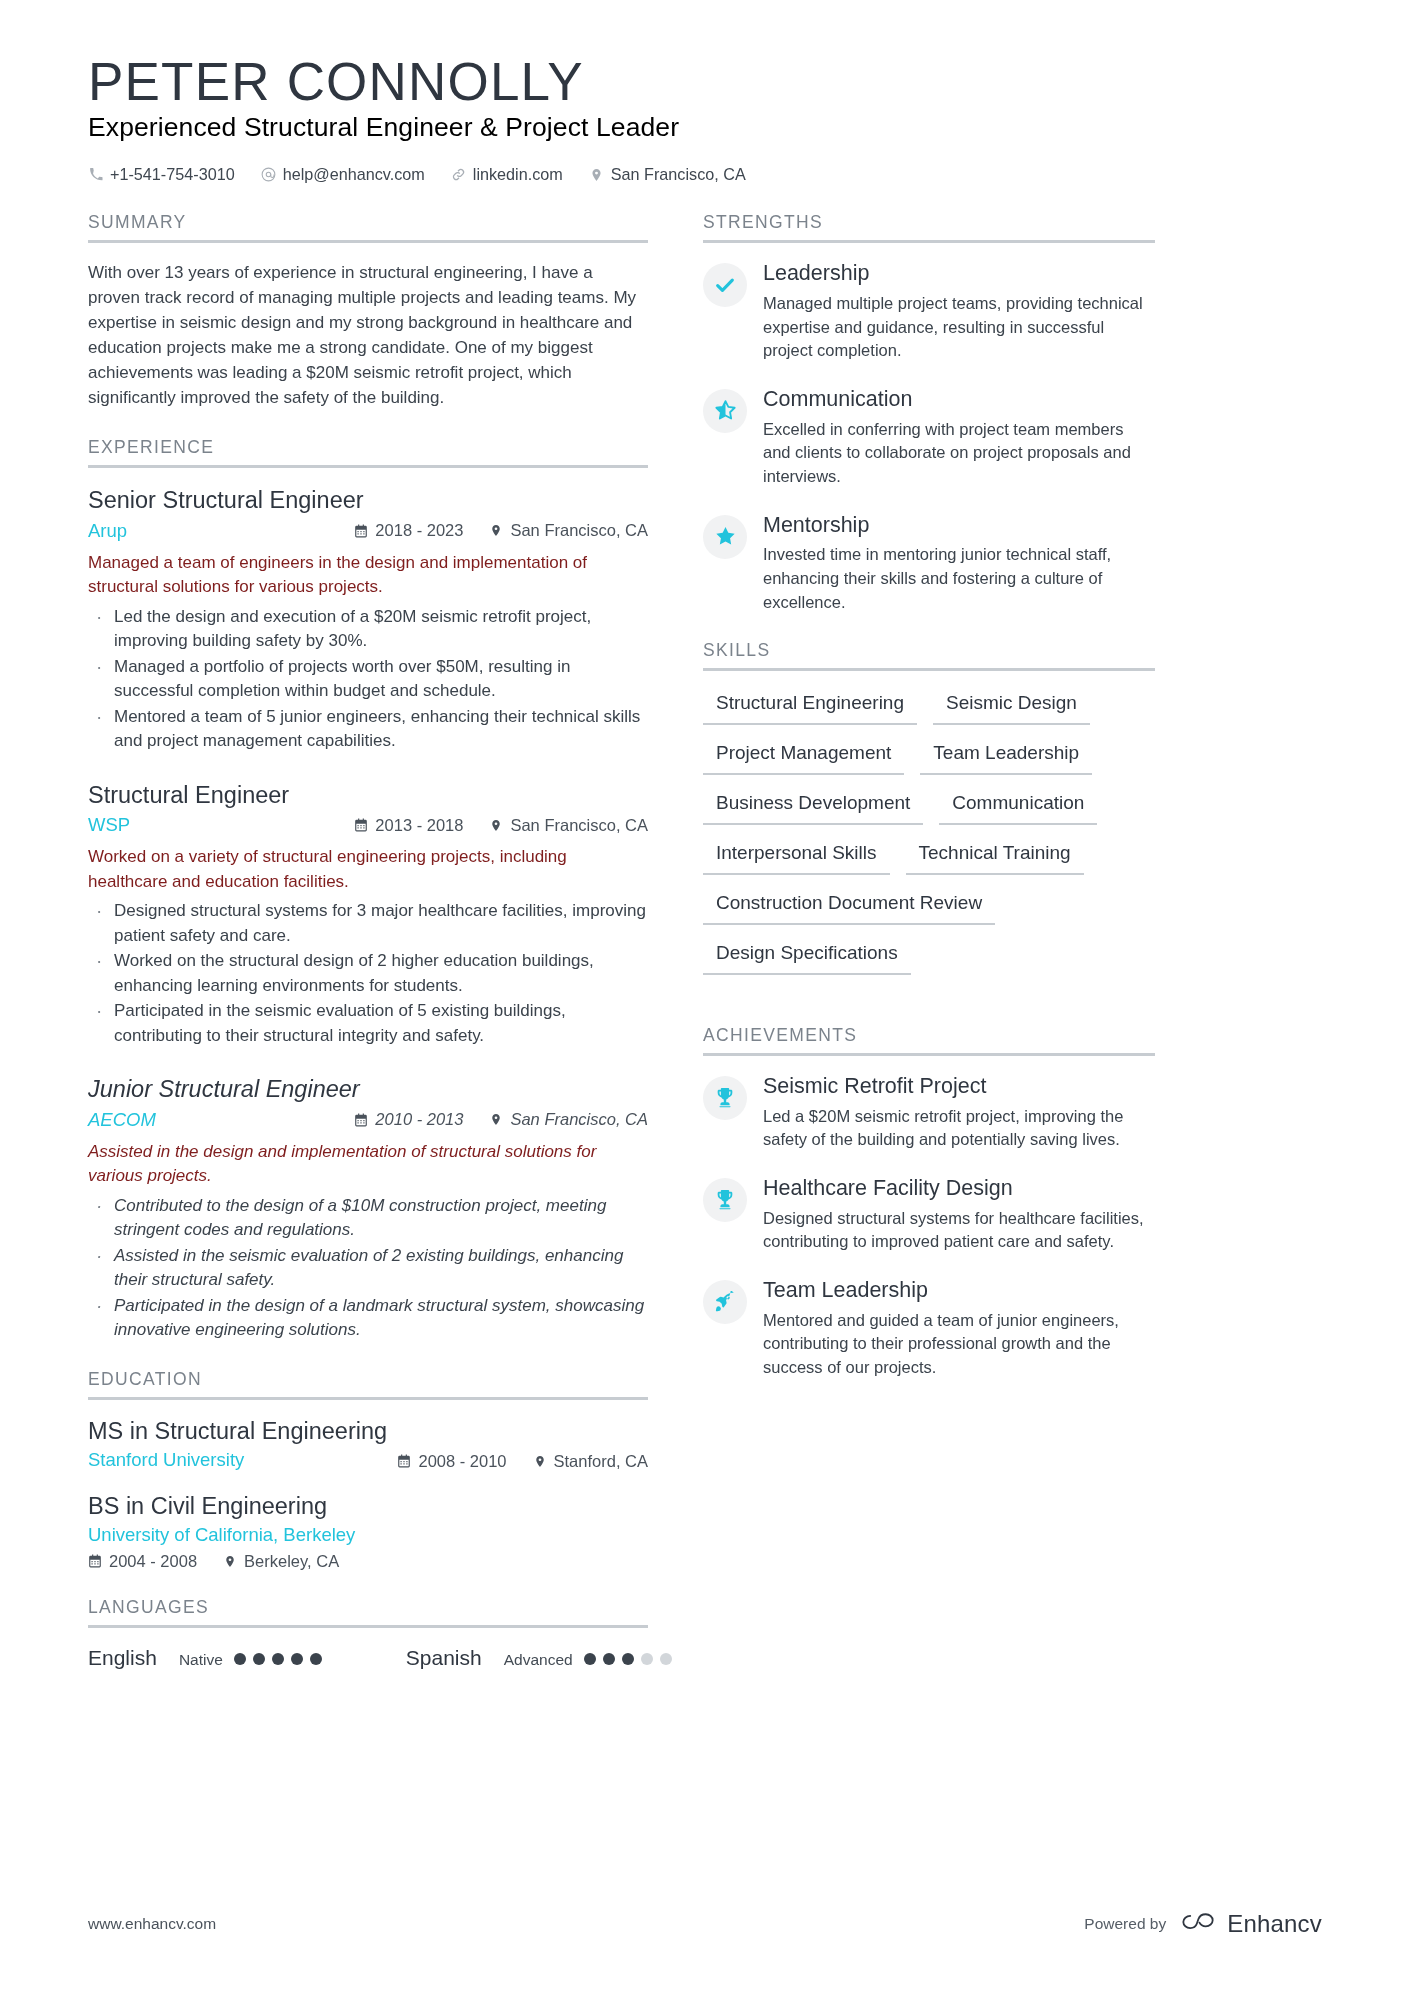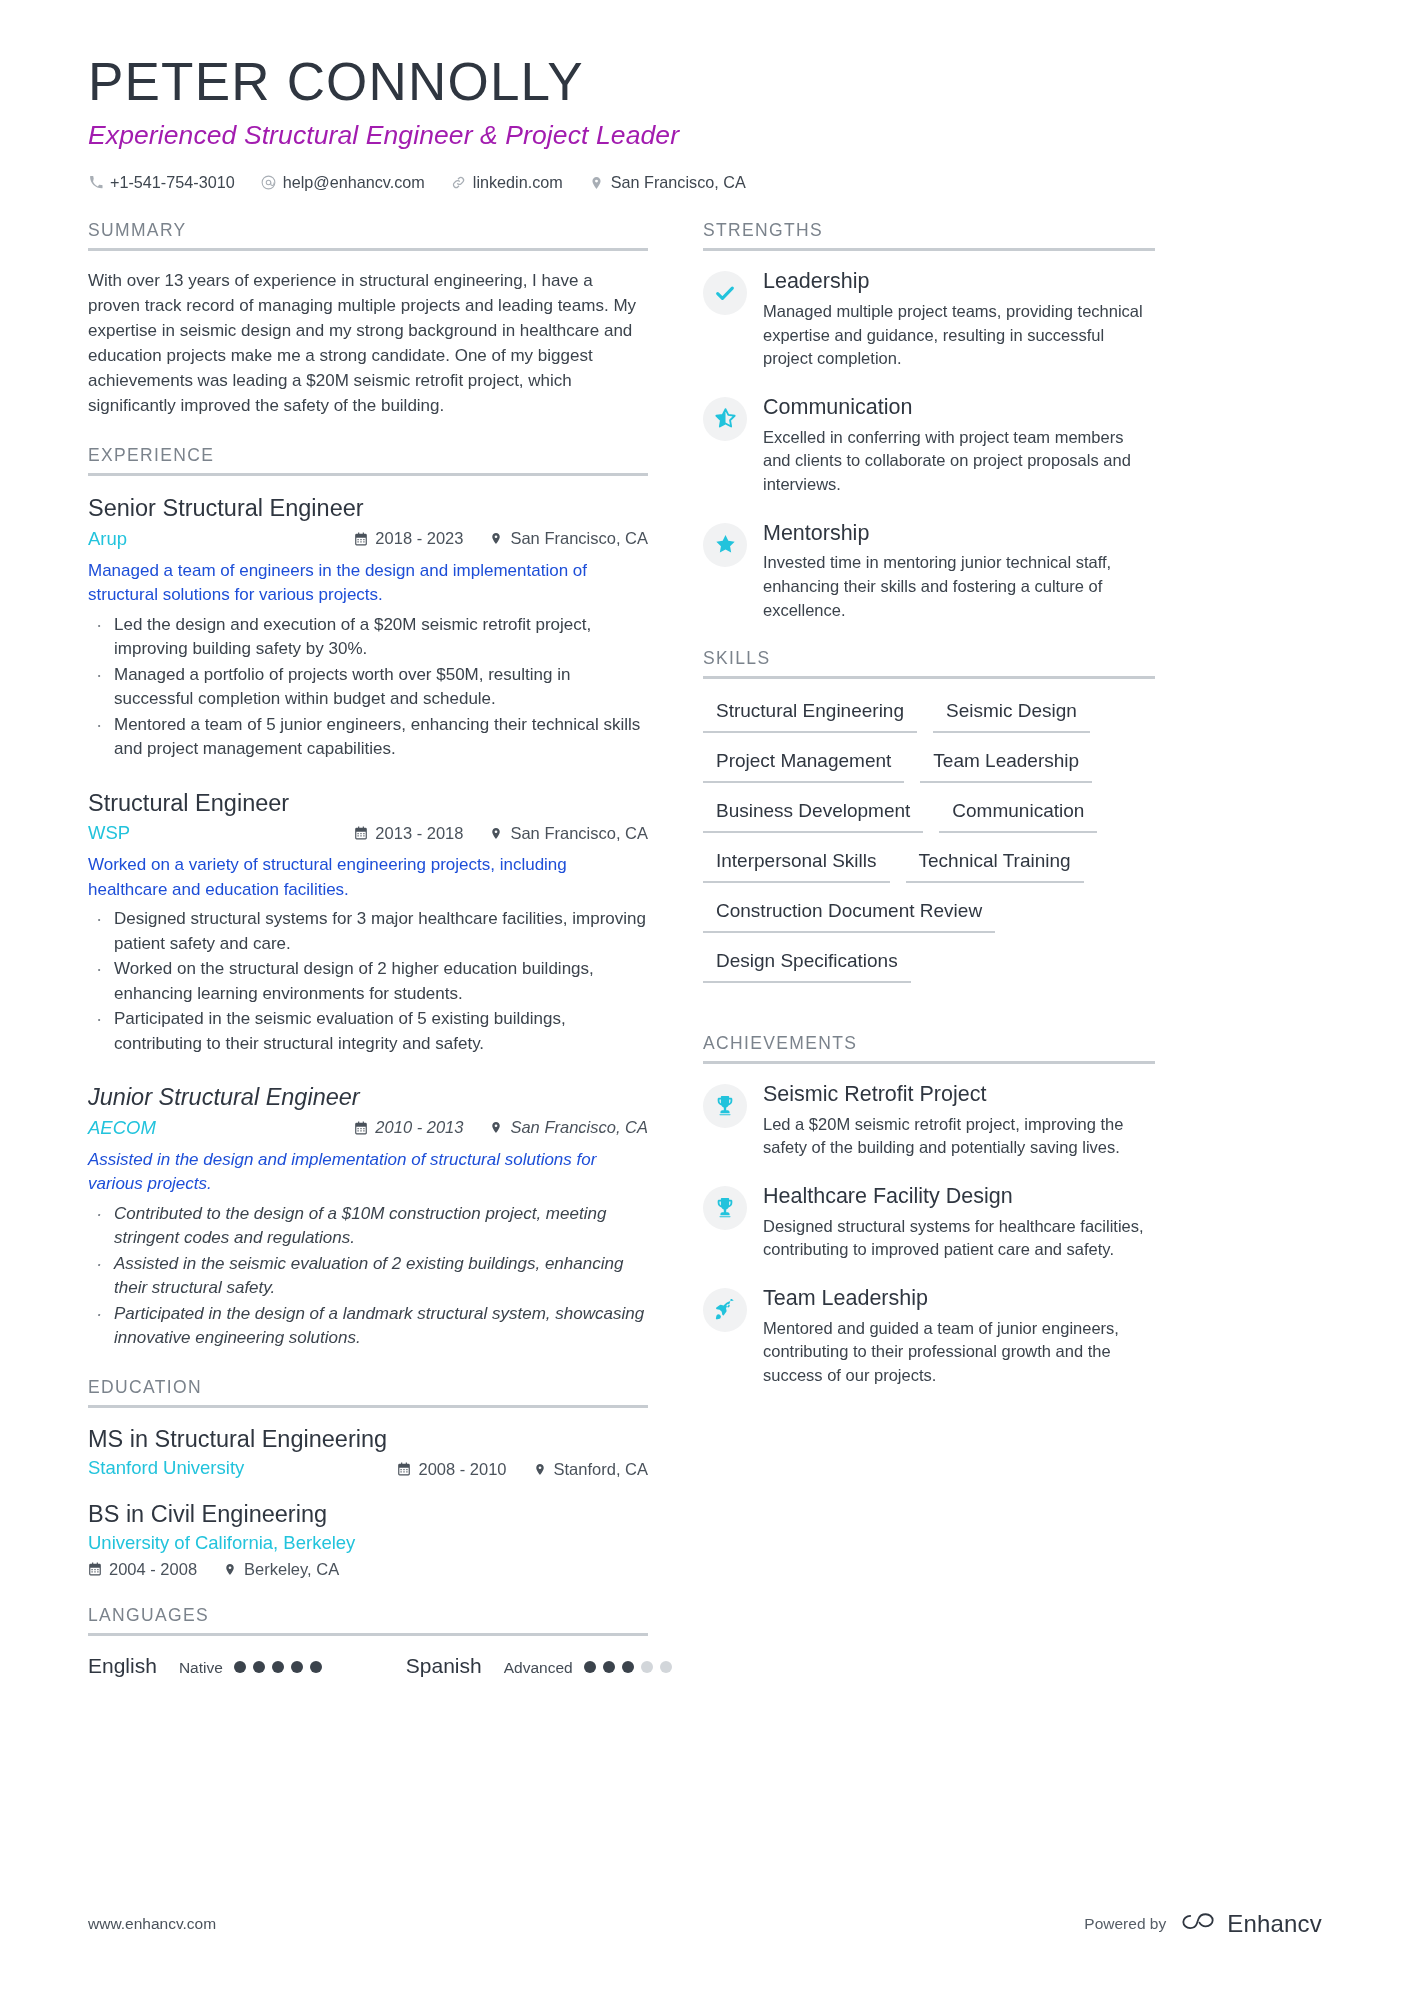--- a/index.html
+++ b/index.html
@@ -24,24 +24,23 @@
   .name {
     font-size: 53px;
     font-weight: 300;
     letter-spacing: 1.2px;
     color: #2f3640;
     line-height: 1.12;
   }
   .headline {
     font-size: 26.5px;
     font-weight: 400;
-    color: #a21caf;
-    margin-top: 9px;
+    color: #000000;
+    margin-top: 1px;
     letter-spacing: 0.1px;
-    font-style: italic;
   }
   .contact-row {
     display: flex;
     align-items: center;
     gap: 0px;
     margin-top: 22px;
     font-size: 16.2px;
     color: #3f4750;
     flex-wrap: wrap;
   }
@@ -127,21 +126,21 @@
     margin-left: 26px;
     white-space: nowrap;
   }
   .meta-pair .mi {
     display: inline-flex; align-items:center; justify-content:center;
     width: 14px; height: 15px; color: #4a525b; flex: 0 0 auto;
   }
   .entry-sub {
     font-size: 17px;
     line-height: 1.45;
-    color: #1d4ed8;
+    color: #7f1d1d;
     margin-bottom: 5px;
   }
   .bullets { list-style: none; margin-top: 2px; }
   .bullets li {
     position: relative;
     padding-left: 26px;
     font-size: 17px;
     line-height: 1.44;
     color: #3b434c;
     margin-bottom: 1px;

